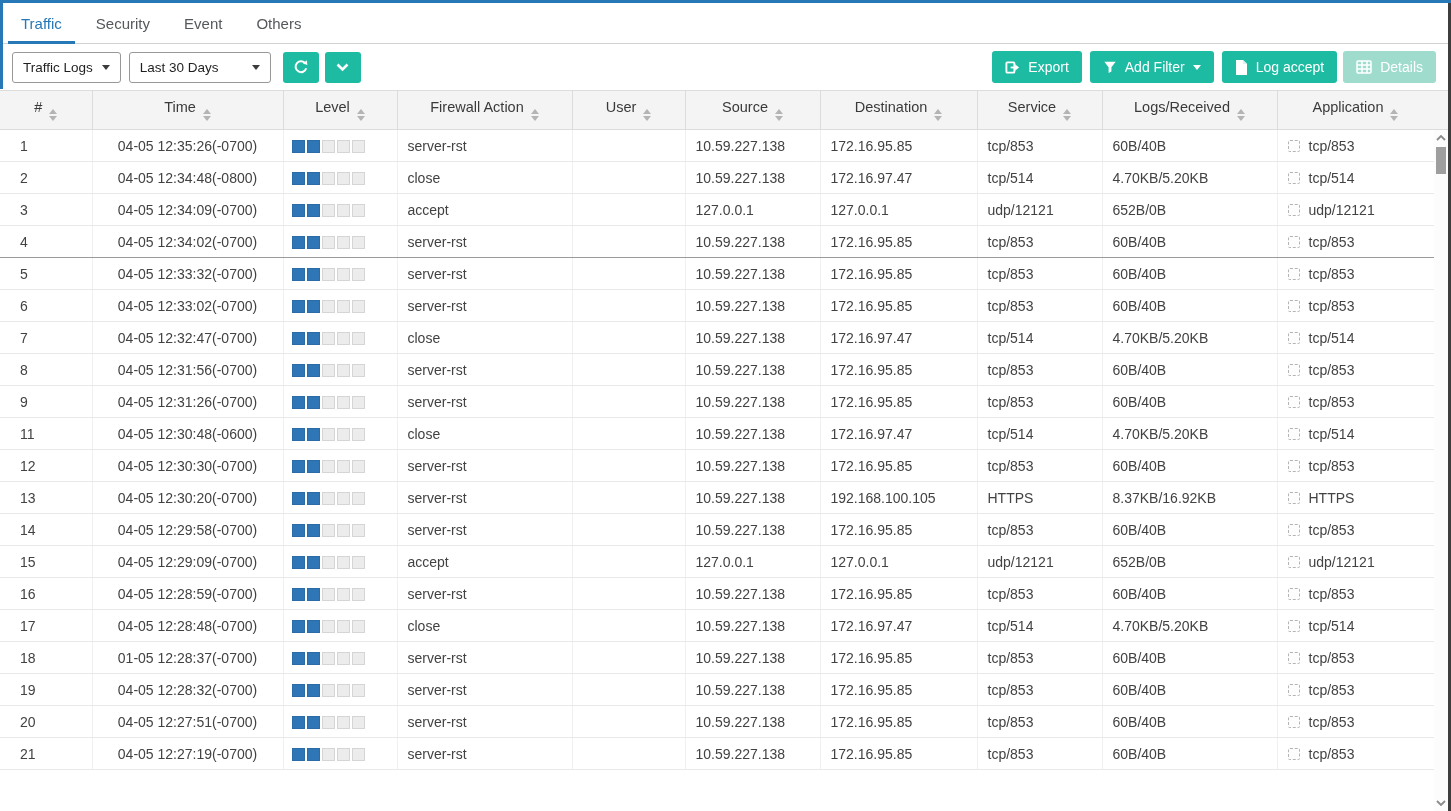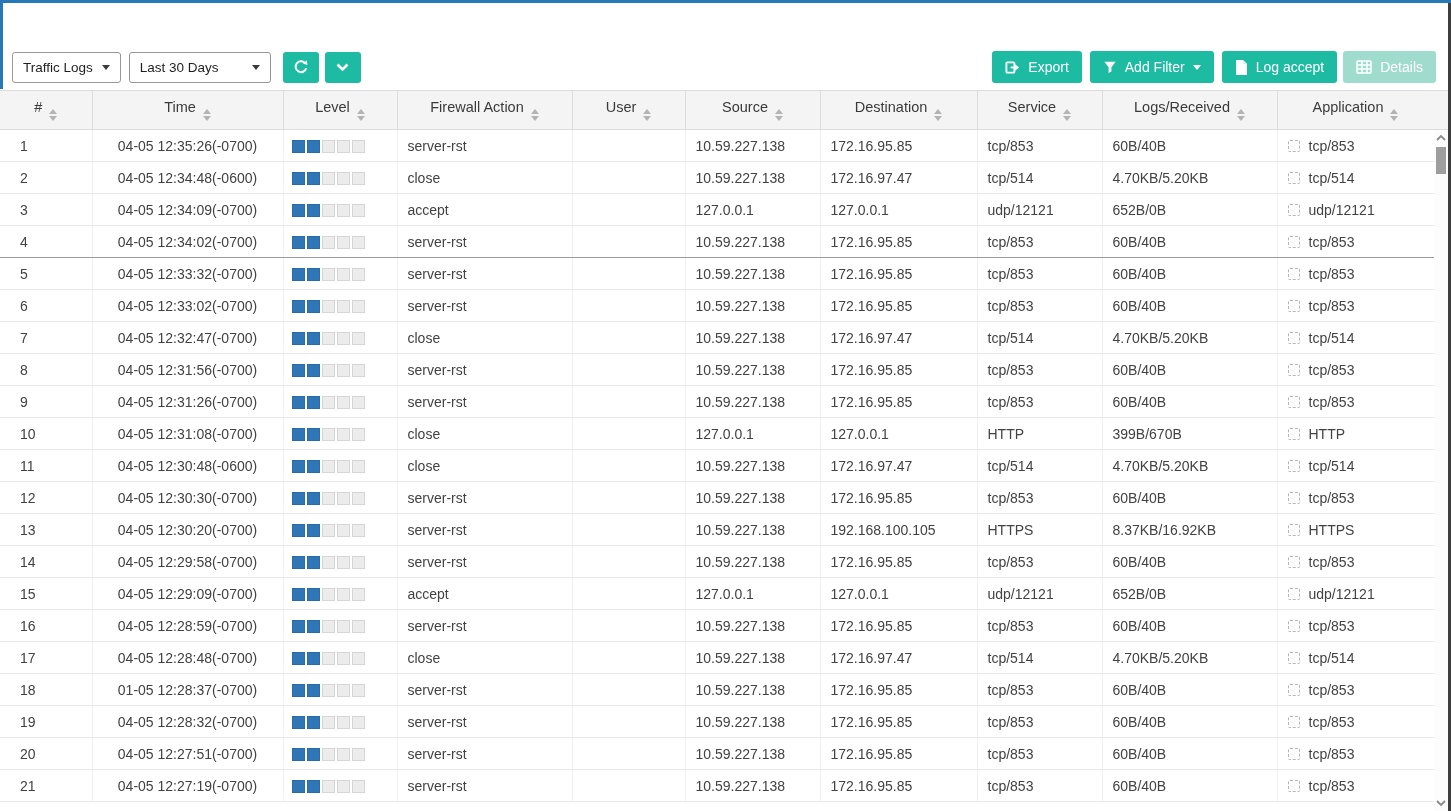--- a/index.html
+++ b/index.html
@@ -74,20 +74,34 @@
   .scroll-thumb { position:absolute; top:17px; left:2px; width:10px; height:27px; background:#9e9e9e; cursor:pointer; }
 </style>
 </head>
 <body>
 
 <div class="page" data-name="traffic-log-page">
   <div class="top-accent" data-name="top-accent-bar"></div>
   <div class="left-accent" data-name="left-accent-bar"></div>
   <div class="right-edge" data-name="right-edge-strip"></div>
 
+  <div class="tabbar" id="tabbar" data-name="tab-bar">
+      <div class="tab active" data-name="tab-traffic">
+    <span class="tab-label" data-name="tab-label">Traffic</span>
+  </div>
+      <div class="tab" data-name="tab-security">
+    <span class="tab-label" data-name="tab-label">Security</span>
+  </div>
+      <div class="tab" data-name="tab-event">
+    <span class="tab-label" data-name="tab-label">Event</span>
+  </div>
+      <div class="tab" data-name="tab-others">
+    <span class="tab-label" data-name="tab-label">Others</span>
+  </div>
+    </div>
 
   <div class="toolbar" data-name="toolbar">
     <button class="dd" data-name="log-type-dropdown">
       <span data-name="log-type-dropdown-value">Traffic Logs</span>
       <span class="caret-dark" data-name="caret-down-icon"></span>
     </button>
     <button class="dd wide mlsm" data-name="time-range-dropdown">
       <span data-name="time-range-dropdown-value">Last 30 Days</span>
       <span class="caret-dark" data-name="caret-down-icon"></span>
     </button>
@@ -246,21 +260,21 @@
     <td data-name="source-cell">10.59.227.138</td>
     <td data-name="destination-cell">172.16.95.85</td>
     <td data-name="service-cell">tcp/853</td>
     <td data-name="sent-received-cell">60B/40B</td>
     <td data-name="application-cell">
       <span class="appicon" data-name="application-placeholder-icon"></span><span class="txt" data-name="application-label">tcp/853</span>
     </td>
   </tr>
           <tr data-name="table-row">
     <td class="c-num" data-name="row-number-cell">2</td>
-    <td class="c-time" data-name="time-cell">04-05 12:34:48(-0600)</td>
+    <td class="c-time" data-name="time-cell">04-05 12:34:48(-0800)</td>
     <td class="c-level" data-name="level-cell">
       <span class="lvl" data-name="level-indicator">
                 <b class="f"></b>
                 <b class="f"></b>
                 <b></b>
                 <b></b>
                 <b></b>
               </span>
     </td>
     <td data-name="firewall-action-cell">close</td>
@@ -418,42 +432,20 @@
               </span>
     </td>
     <td data-name="firewall-action-cell">server-rst</td>
     <td data-name="user-cell"></td>
     <td data-name="source-cell">10.59.227.138</td>
     <td data-name="destination-cell">172.16.95.85</td>
     <td data-name="service-cell">tcp/853</td>
     <td data-name="sent-received-cell">60B/40B</td>
     <td data-name="application-cell">
       <span class="appicon" data-name="application-placeholder-icon"></span><span class="txt" data-name="application-label">tcp/853</span>
-    </td>
-  </tr>
-          <tr data-name="table-row">
-    <td class="c-num" data-name="row-number-cell">10</td>
-    <td class="c-time" data-name="time-cell">04-05 12:31:08(-0700)</td>
-    <td class="c-level" data-name="level-cell">
-      <span class="lvl" data-name="level-indicator">
-                <b class="f"></b>
-                <b class="f"></b>
-                <b></b>
-                <b></b>
-                <b></b>
-              </span>
-    </td>
-    <td data-name="firewall-action-cell">close</td>
-    <td data-name="user-cell"></td>
-    <td data-name="source-cell">127.0.0.1</td>
-    <td data-name="destination-cell">127.0.0.1</td>
-    <td data-name="service-cell">HTTP</td>
-    <td data-name="sent-received-cell">399B/670B</td>
-    <td data-name="application-cell">
-      <span class="appicon" data-name="application-placeholder-icon"></span><span class="txt" data-name="application-label">HTTP</span>
     </td>
   </tr>
           <tr data-name="table-row">
     <td class="c-num" data-name="row-number-cell">11</td>
     <td class="c-time" data-name="time-cell">04-05 12:30:48(-0600)</td>
     <td class="c-level" data-name="level-cell">
       <span class="lvl" data-name="level-indicator">
                 <b class="f"></b>
                 <b class="f"></b>
                 <b></b>

